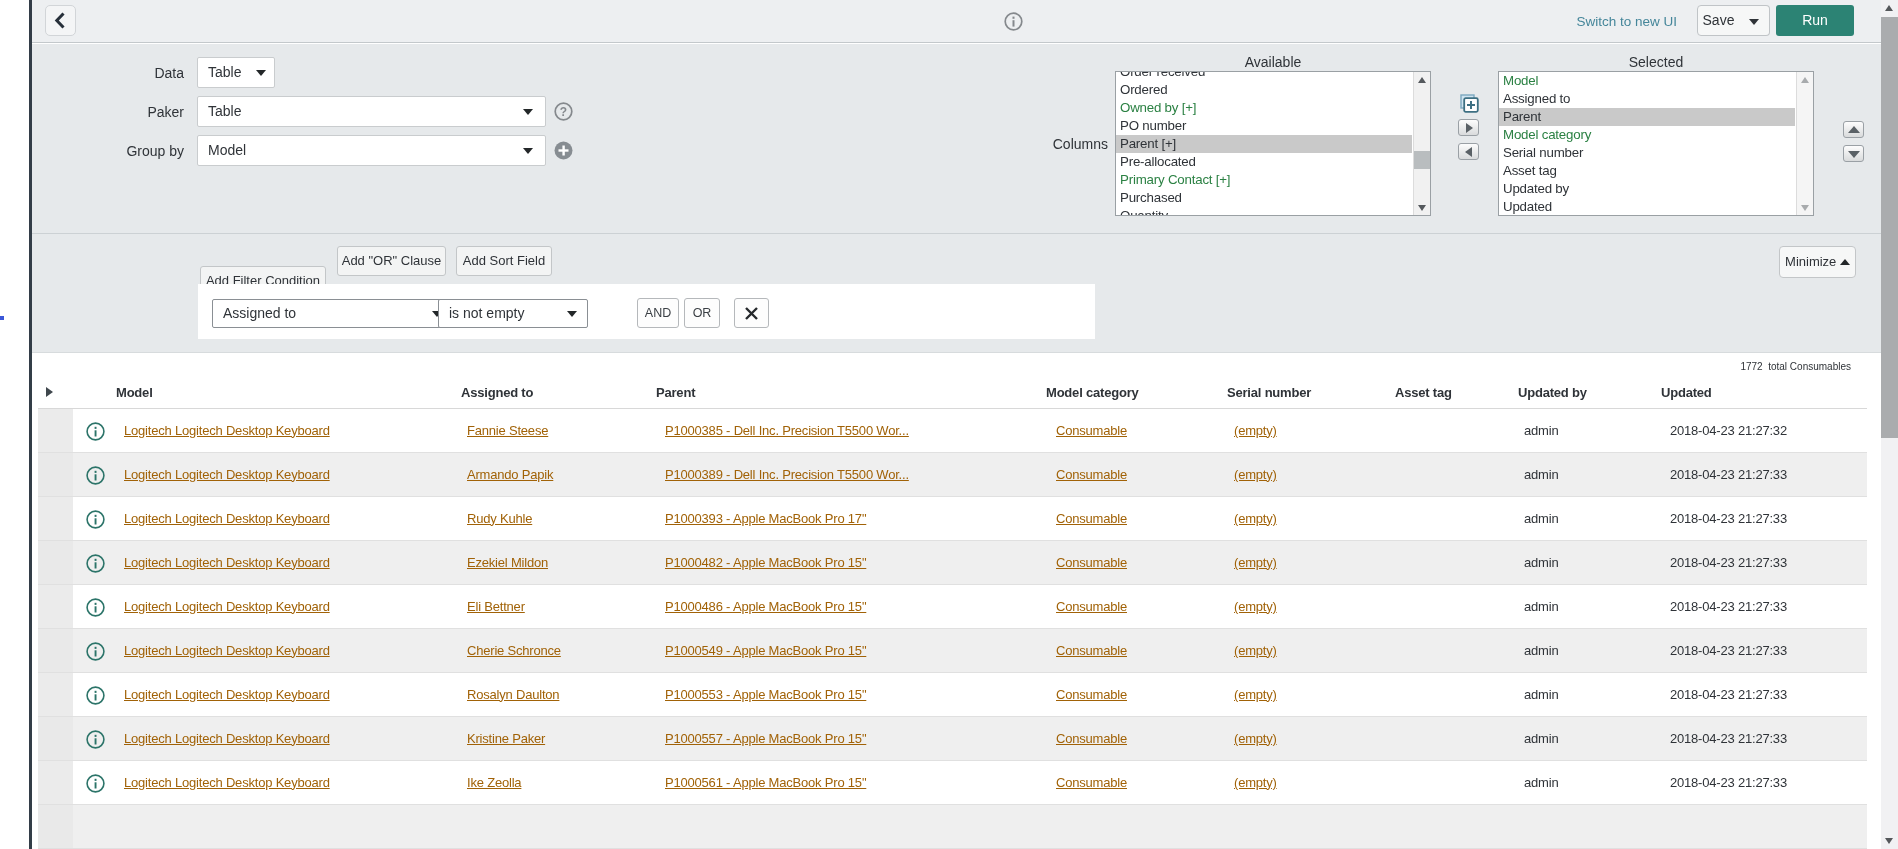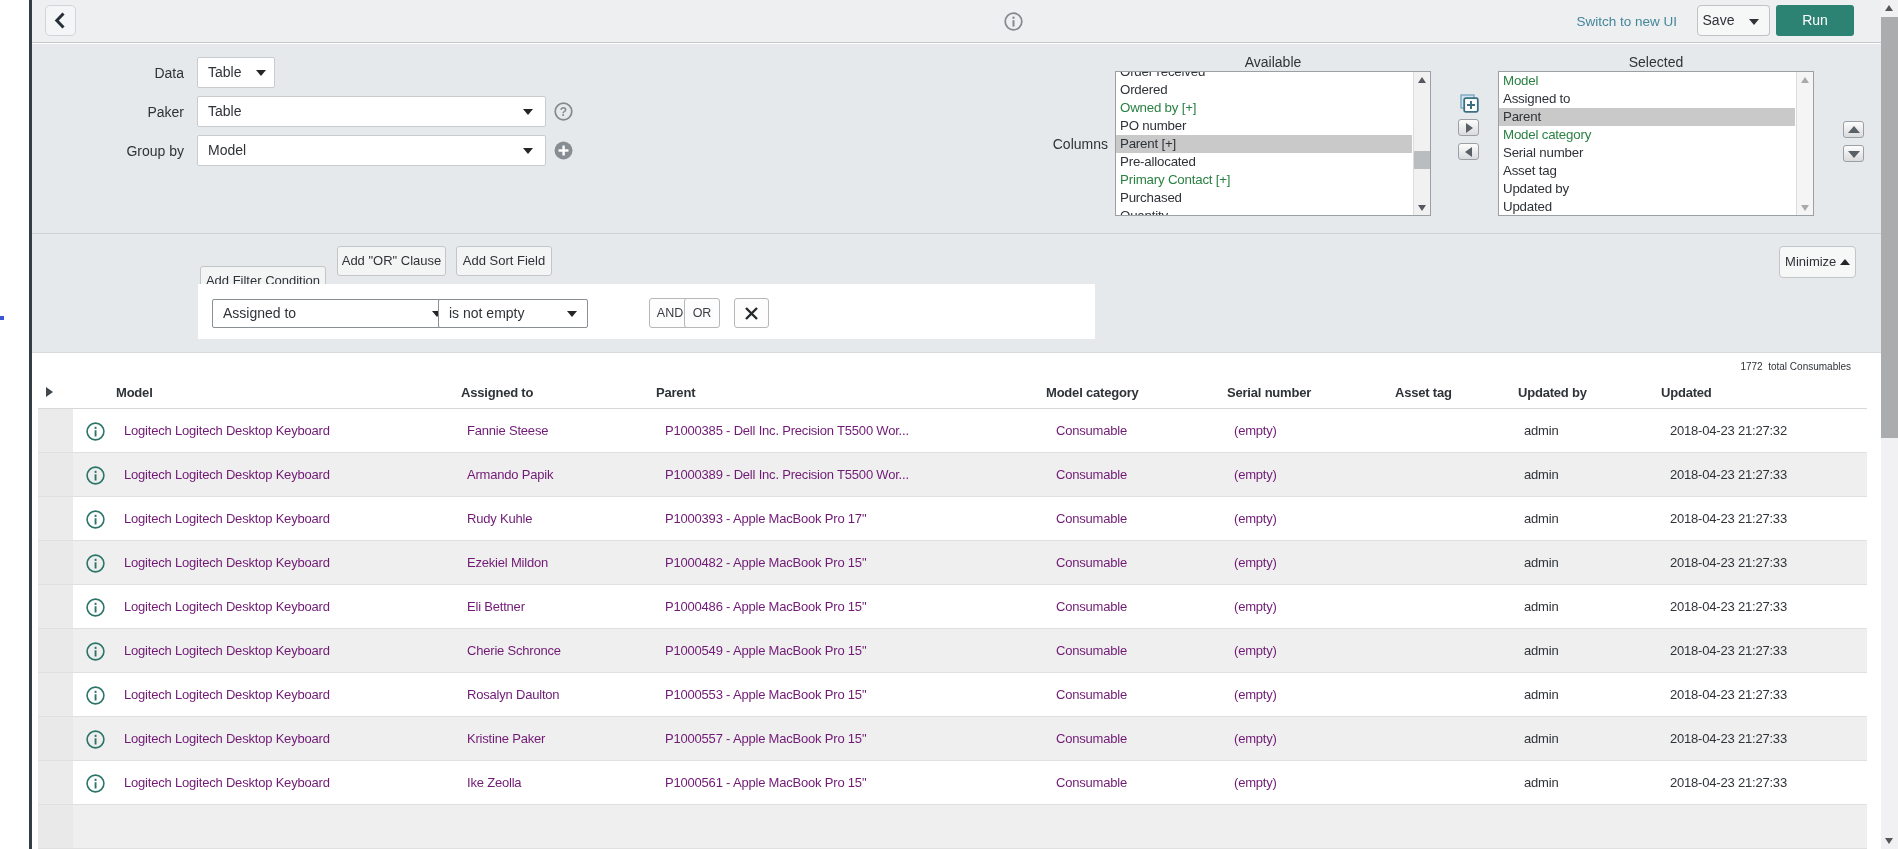--- a/index.html
+++ b/index.html
@@ -59,21 +59,21 @@
 #tablesec { left:32px; top:353px; width:1866px; height:496px; background:#fff; }
 #totals { position:absolute; top:8px; right:47px; font-size:10px; }
 table { border-collapse:collapse; table-layout:fixed; }
 #grid { position:absolute; left:6px; top:24px; width:1829px; font-size:13px; letter-spacing:-0.2px; }
 th { font-weight:600; text-align:left; height:31px; border-bottom:1px solid #d8d8d8; padding:0 0 0 6px; font-size:13px; }
 td { height:44px; padding:0 0 0 12px; overflow:hidden; white-space:nowrap; }
 tr.data { border-bottom:1px solid #e0e0e0; }
 tr.data td:first-child { background:#ebebeb; }
 tr.stripe td { background:#efefef; }
 tr.stripe td:first-child { background:#e9e9e9; }
-a.lk { color:#701a75; }
+a.lk { color:#a16207; text-decoration:underline; }
 .grouprow td { background:#e2e5e7; height:32px; border-bottom:2px solid #a0a09e; }
 .gtext { font-weight:600; text-decoration:underline; font-size:12.8px; display:inline-block; transform:scaleX(0.89); transform-origin:0 50%; letter-spacing:0; }
 </style>
 </head>
 <body>
 <div id="page">
   <div class="abs" id="topbar"></div>
   <div class="abs" id="formsec"></div>
   <div class="abs" id="filtersec"></div>
   <div class="abs" id="tablesec"></div>
@@ -206,21 +206,21 @@
 
   <div class="abs" id="fpanel"></div>
   <div class="fsel" style="left:212px; width:239px;">
       <span style="position:absolute; left:10px; line-height:27px;">Assigned to</span>
       <span class="caret" style="left:219px; top:11px;"></span>
     </div>
   <div class="fsel" style="left:438px; width:150px;">
       <span style="position:absolute; left:10px; line-height:27px;">is not empty</span>
       <span class="caret" style="left:128px; top:11px;"></span>
     </div>
-  <div class="smallbtn" style="left:637px; width:42px; line-height:28px;margin-left:12px;">AND</div>
+  <div class="smallbtn" style="left:637px; width:42px; line-height:28px;">AND</div>
   <div class="smallbtn" style="left:684px; width:36px; line-height:28px;">OR</div>
   <div class="smallbtn" style="left:734px; width:35px; line-height:28px;">
     <svg width="15" height="15" viewBox="0 0 15 15" style="margin-top:7px;">
         <path d="M2 2 L13 13 M13 2 L2 13" stroke="#26292c" stroke-width="2.4"></path>
       </svg>
   </div>
 
   <div class="abs" id="tablesec">
     <div id="totals">1772&nbsp;&nbsp;total Consumables</div>
     <table id="grid">

